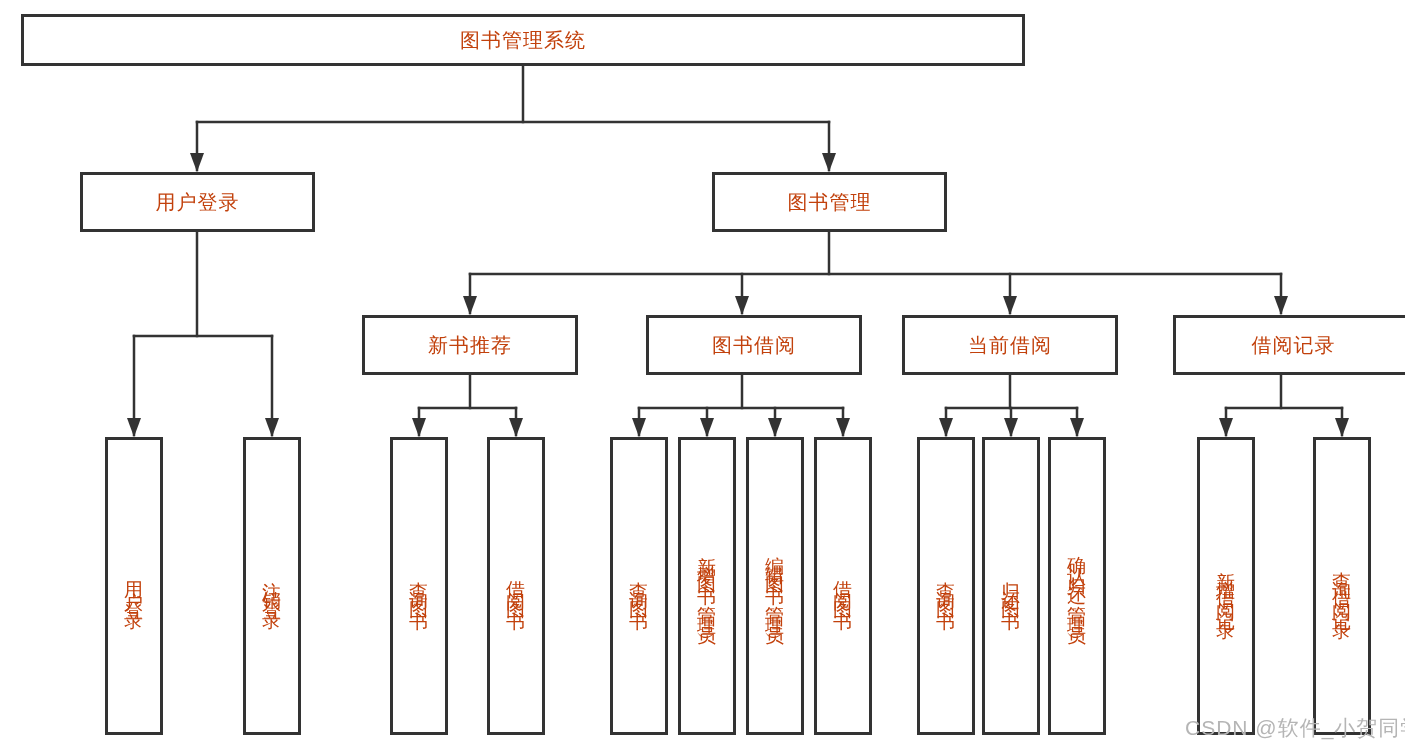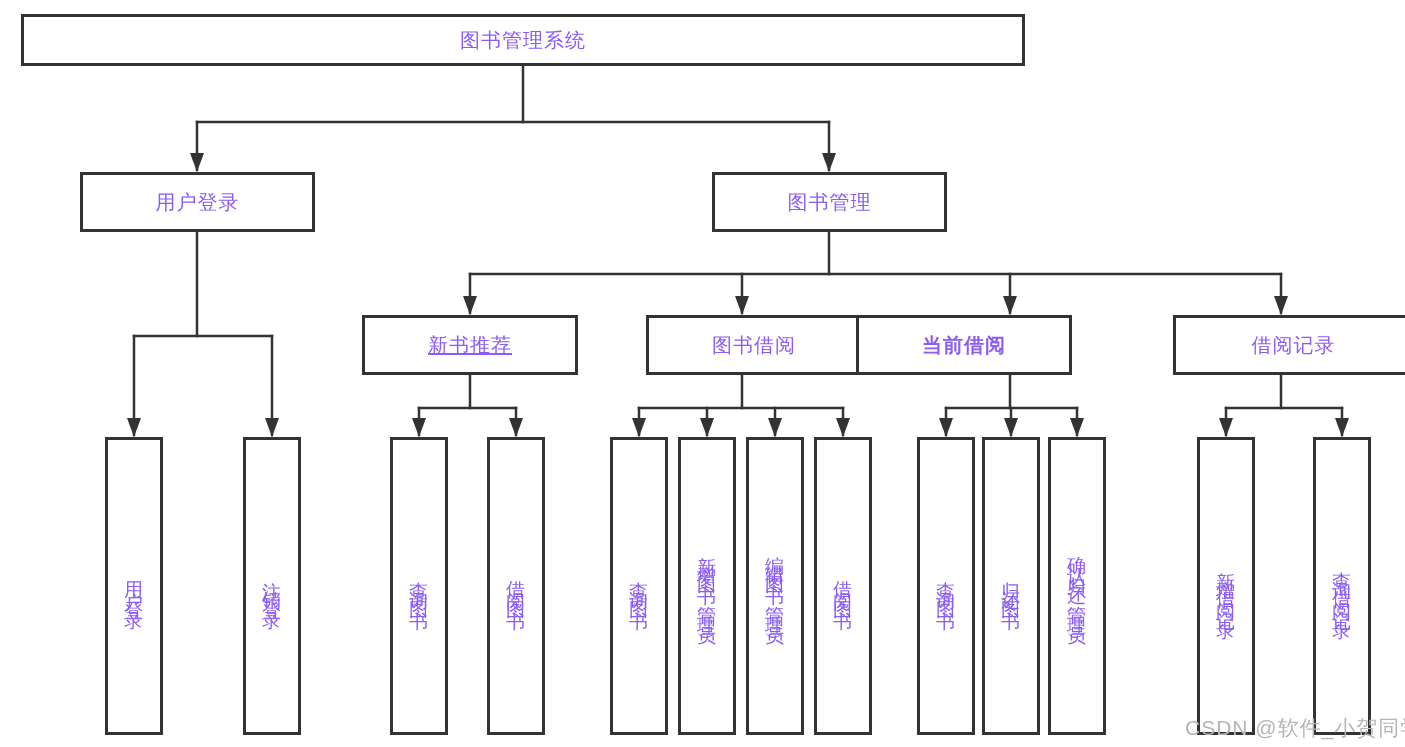--- a/index.html
+++ b/index.html
@@ -23,21 +23,21 @@
   }
   .node {
     position: absolute;
     box-sizing: border-box;
     background: #ffffff;
     border: 3px solid #333333;
     display: flex;
     align-items: center;
     justify-content: center;
     z-index: 2;
-    color: #8b5cf6;
+    color: #c2410c;
   }
   .hbox span {
     font-size: 20px;
     letter-spacing: 1px;
     white-space: nowrap;
   }
   .root-box { left: 21px; top: 14px; width: 1004px; height: 52px; }
   .lvl2 { top: 172px; width: 235px; height: 60px; }
   .lvl3 { top: 315px; width: 216px; height: 60px; }
   .leaf {
@@ -123,27 +123,27 @@
     <span>图书管理系统</span>
   </div>
 
   <div class="node hbox lvl2" style="left:80px;">
     <span>用户登录</span>
   </div>
   <div class="node hbox lvl2" style="left:712px;">
     <span>图书管理</span>
   </div>
 
-  <div class="node hbox lvl3" style="left:362px;text-decoration:underline;">
+  <div class="node hbox lvl3" style="left:362px;">
     <span>新书推荐</span>
   </div>
   <div class="node hbox lvl3" style="left:634px;margin-left:12px;">
     <span>图书借阅</span>
   </div>
-  <div class="node hbox lvl3" style="left:856px;font-weight:bold;">
+  <div class="node hbox lvl3" style="left:902px;">
     <span>当前借阅</span>
   </div>
   <div class="node hbox lvl3" style="left:1173px;width:241px;">
     <span>借阅记录</span>
   </div>
 
   <div class="node leaf" style="left:105px;">
     <span class="vtext">用户登录</span>
   </div>
   <div class="node leaf" style="left:243px;">

